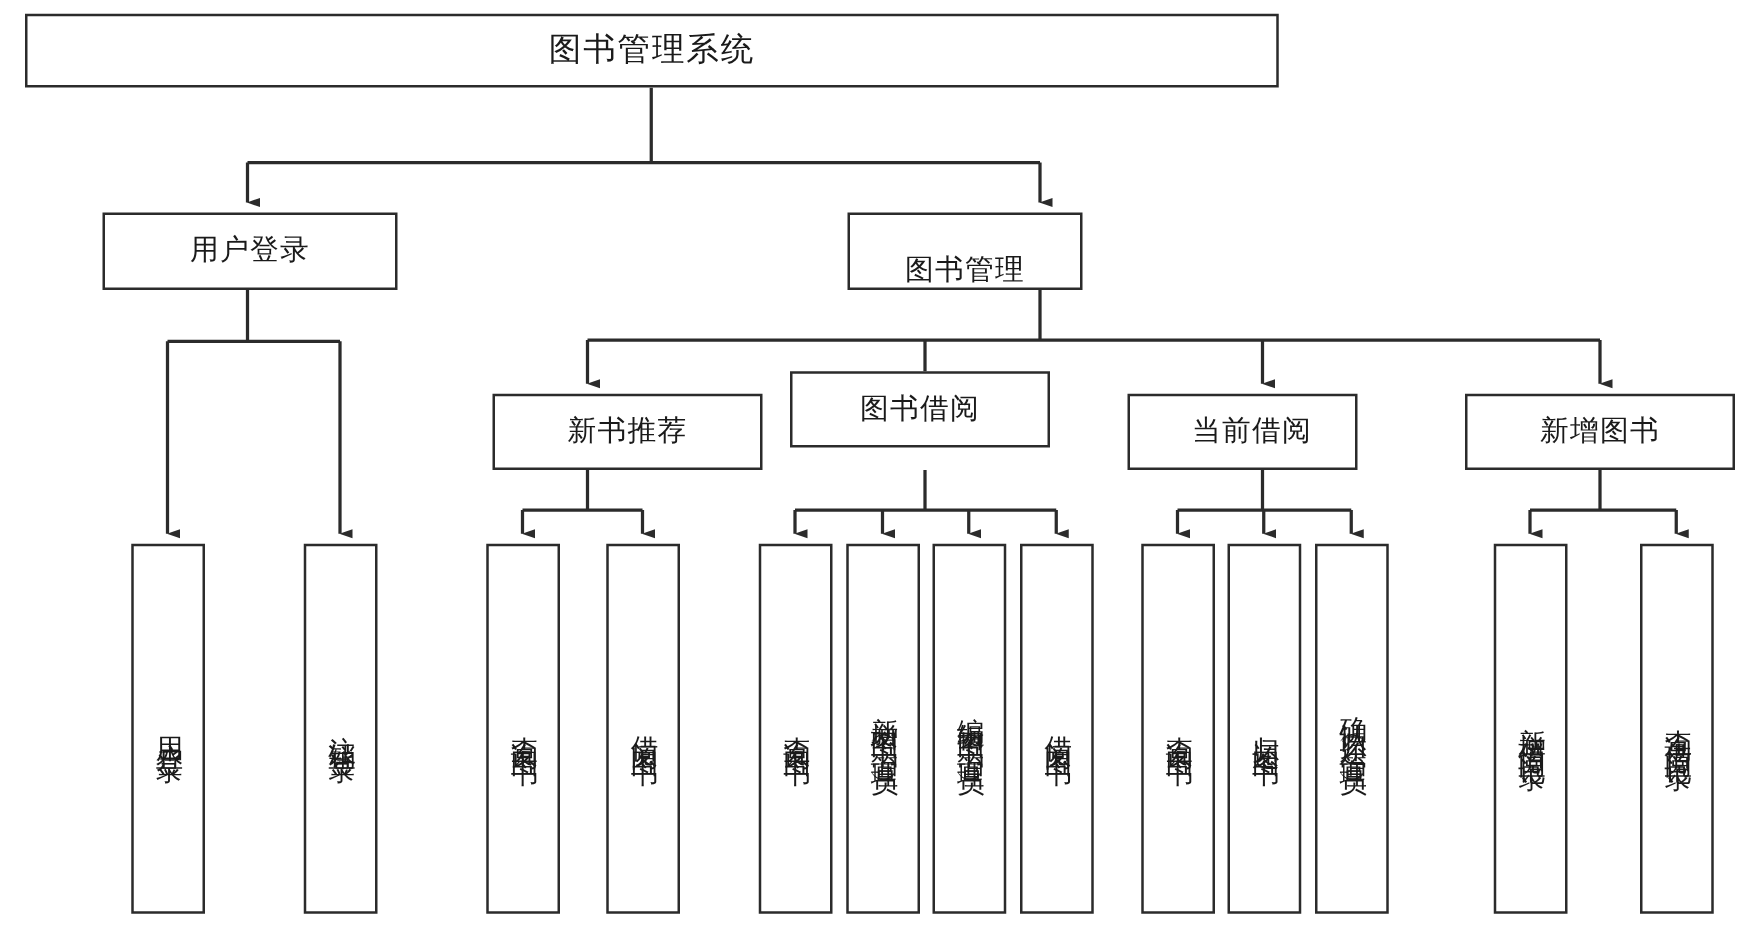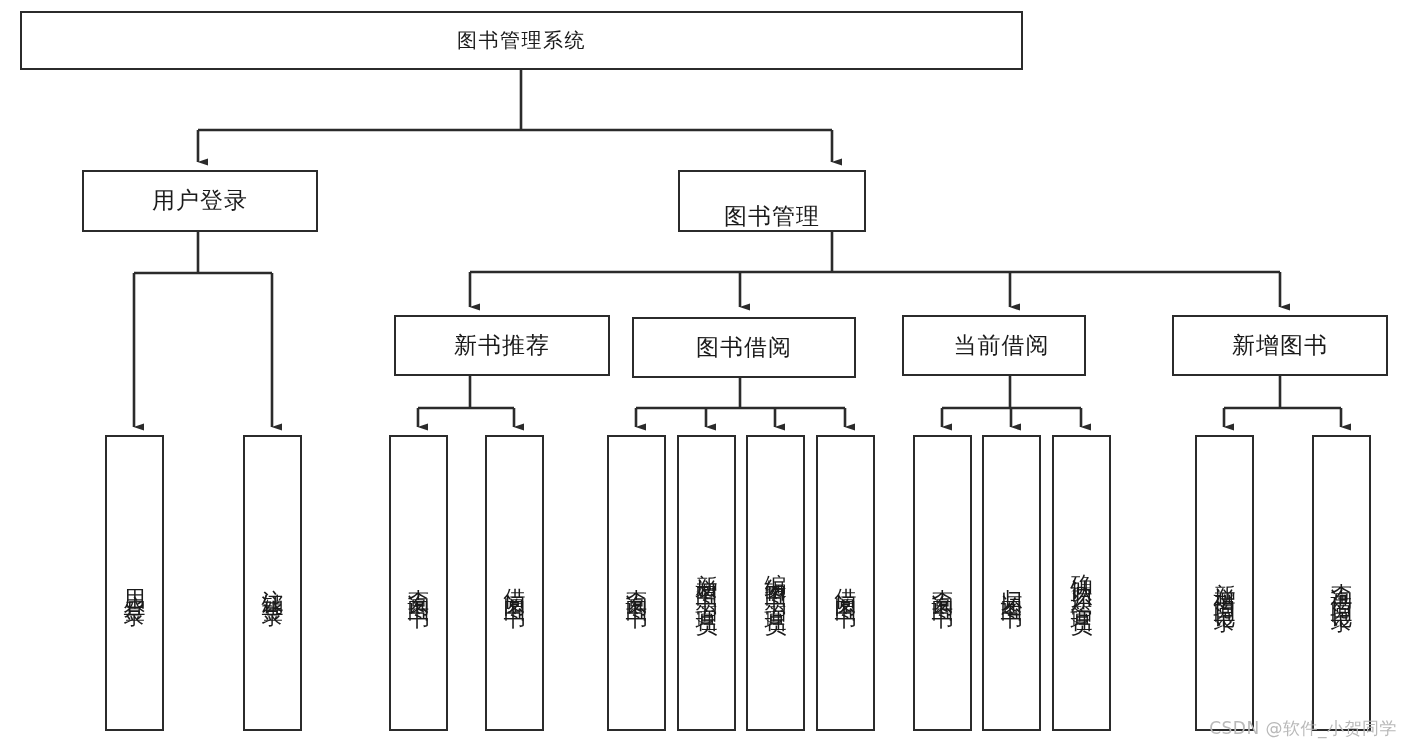--- a/index.html
+++ b/index.html
@@ -25,21 +25,21 @@
     color:#1a1a1a;
   }
   .node .lbl{
     display:block;
     text-align:center;
     line-height:1.12;
     white-space:nowrap;
   }
   
   .h-node .lbl{font-size:23px;letter-spacing:1px;}
-  .root .lbl{font-size:20px;letter-spacing:1.5px;}
+  .root .lbl{font-size:26px;letter-spacing:1.5px;}
 
   
   .v-node{
     align-items:center;
     justify-content:center;
     overflow:hidden;
   }
   .v-node .lbl{
     writing-mode:vertical-rl;
     text-orientation:upright;
@@ -123,21 +123,21 @@
   <div class="node h-node" style="left:82px;top:170px;width:236px;height:62px;">
     <span class="lbl">用户登录</span>
   </div>
   <div class="node h-node" style="left:678px;top:170px;width:188px;height:62px;align-items:flex-end;">
     <span class="lbl">图书管理</span>
   </div>
 
   <div class="node h-node" style="left:362px;top:315px;width:216px;height:61px;margin-left:32px;">
     <span class="lbl">新书推荐</span>
   </div>
-  <div class="node h-node" style="left:632px;top:317px;width:224px;height:61px;">
+  <div class="node h-node" style="left:632px;top:297px;width:208px;height:61px;">
     <span class="lbl">图书借阅</span>
   </div>
   <div class="node h-node" style="left:902px;top:315px;width:184px;height:61px;padding-left:15px;">
     <span class="lbl">当前借阅</span>
   </div>
   <div class="node h-node" style="left:1172px;top:315px;width:216px;height:61px;">
     <span class="lbl">新增图书</span>
   </div>
 
   <div class="node v-node" style="left:105px;top:435px;width:59px;height:296px;">
@@ -177,14 +177,13 @@
     <span class="lbl">确认归还（管理员）</span>
   </div>
 
   <div class="node v-node" style="left:1195px;top:435px;width:59px;height:296px;">
     <span class="lbl">新增借阅记录</span>
   </div>
   <div class="node v-node" style="left:1312px;top:435px;width:59px;height:296px;">
     <span class="lbl">查询借阅记录</span>
   </div>
 
-  <div class="watermark">CSDN @软件_小贺同学</div>
 </div>
 
 </body></html>

